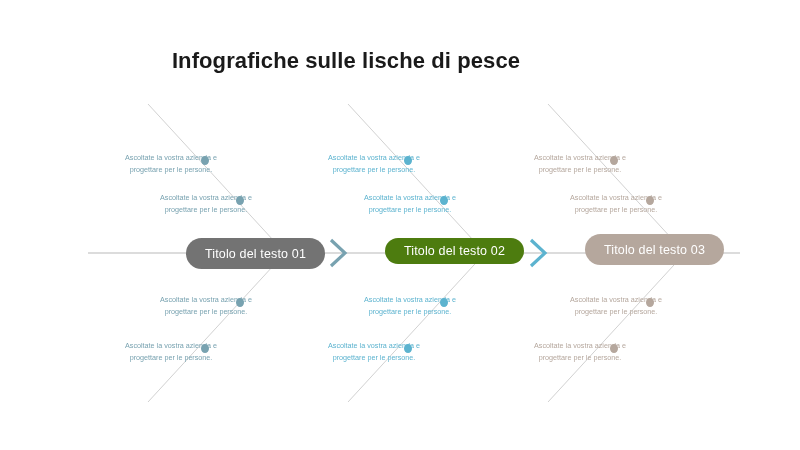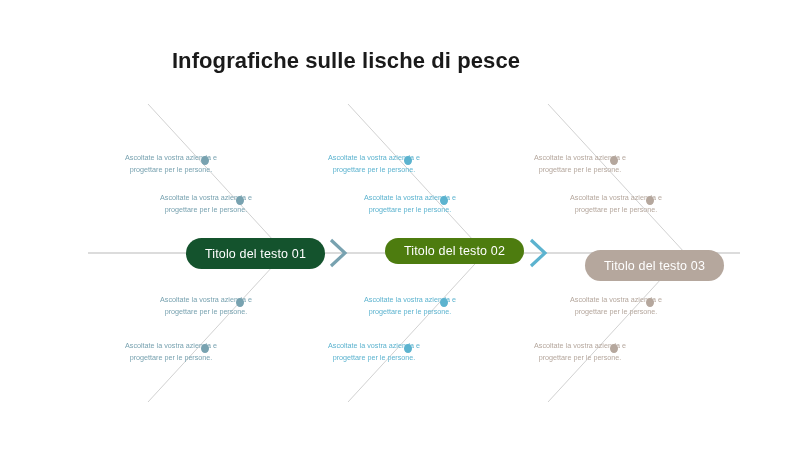--- a/index.html
+++ b/index.html
@@ -86,21 +86,21 @@
       <line x1="348" y1="402" x2="485" y2="253" stroke="#cccccc" stroke-width="0.9"></line>
       <line x1="548" y1="104" x2="685" y2="253" stroke="#cccccc" stroke-width="0.9"></line>
       <line x1="548" y1="402" x2="685" y2="253" stroke="#cccccc" stroke-width="0.9"></line>
       <polyline points="331,240 345,253 331,266" fill="none" stroke="#78a2b0" stroke-width="3.2" stroke-linecap="butt" stroke-linejoin="miter"></polyline>
       <polyline points="531,240 545,253 531,266" fill="none" stroke="#5cb3cf" stroke-width="3.2" stroke-linecap="butt" stroke-linejoin="miter"></polyline>
     </svg>
 
   <div class="page-title">Infografiche sulle lische di pesce</div>
 
   <div id="stages-layer">
-      <div class="pill" style="left: 186px; top: 238px; width: 139px; height: 31px; background: #14532d;">
+      <div class="pill" style="left: 186px; top: 238px; width: 139px; height: 31px; background: #737373;">
         <span>Titolo del testo 01</span>
       </div>
       <div class="node-dot" style="left: 201px; top: 156px; background: rgb(120, 162, 176);"></div>
       <div class="branch-label align-right" style="left: 99px; top: 152px; width: 96px; color: rgb(120, 162, 176);">
         <div>Ascoltate la vostra azienda e</div>
         <div>progettare per le persone.</div>
       </div>
       <div class="node-dot" style="left: 236px; top: 196px; background: rgb(120, 162, 176);"></div>
       <div class="branch-label align-right" style="left: 134px; top: 192px; width: 96px; color: rgb(120, 162, 176);">
         <div>Ascoltate la vostra azienda e</div>
@@ -132,21 +132,21 @@
       <div class="node-dot" style="left: 440px; top: 298px; background: rgb(92, 179, 207);"></div>
       <div class="branch-label align-right" style="left: 338px; top: 294px; width: 96px; color: rgb(92, 179, 207);">
         <div>Ascoltate la vostra azienda e</div>
         <div>progettare per le persone.</div>
       </div>
       <div class="node-dot" style="left: 404px; top: 344px; background: rgb(92, 179, 207);"></div>
       <div class="branch-label align-right" style="left: 302px; top: 340px; width: 96px; color: rgb(92, 179, 207);">
         <div>Ascoltate la vostra azienda e</div>
         <div>progettare per le persone.</div>
       </div>
-      <div class="pill" style="left: 585px; top: 250px; width: 139px; height: 31px; background: rgb(181, 167, 157);">
+      <div class="pill" style="left: 585px; top: 234px; width: 139px; height: 31px; background: rgb(181, 167, 157);">
         <span>Titolo del testo 03</span>
       </div>
       <div class="node-dot" style="left: 610px; top: 156px; background: rgb(181, 167, 157);"></div>
       <div class="branch-label align-right" style="left: 508px; top: 152px; width: 96px; color: rgb(181, 167, 157);">
         <div>Ascoltate la vostra azienda e</div>
         <div>progettare per le persone.</div>
       </div>
       <div class="node-dot" style="left: 646px; top: 196px; background: rgb(181, 167, 157);"></div>
       <div class="branch-label align-right" style="left: 544px; top: 192px; width: 96px; color: rgb(181, 167, 157);">
         <div>Ascoltate la vostra azienda e</div>

